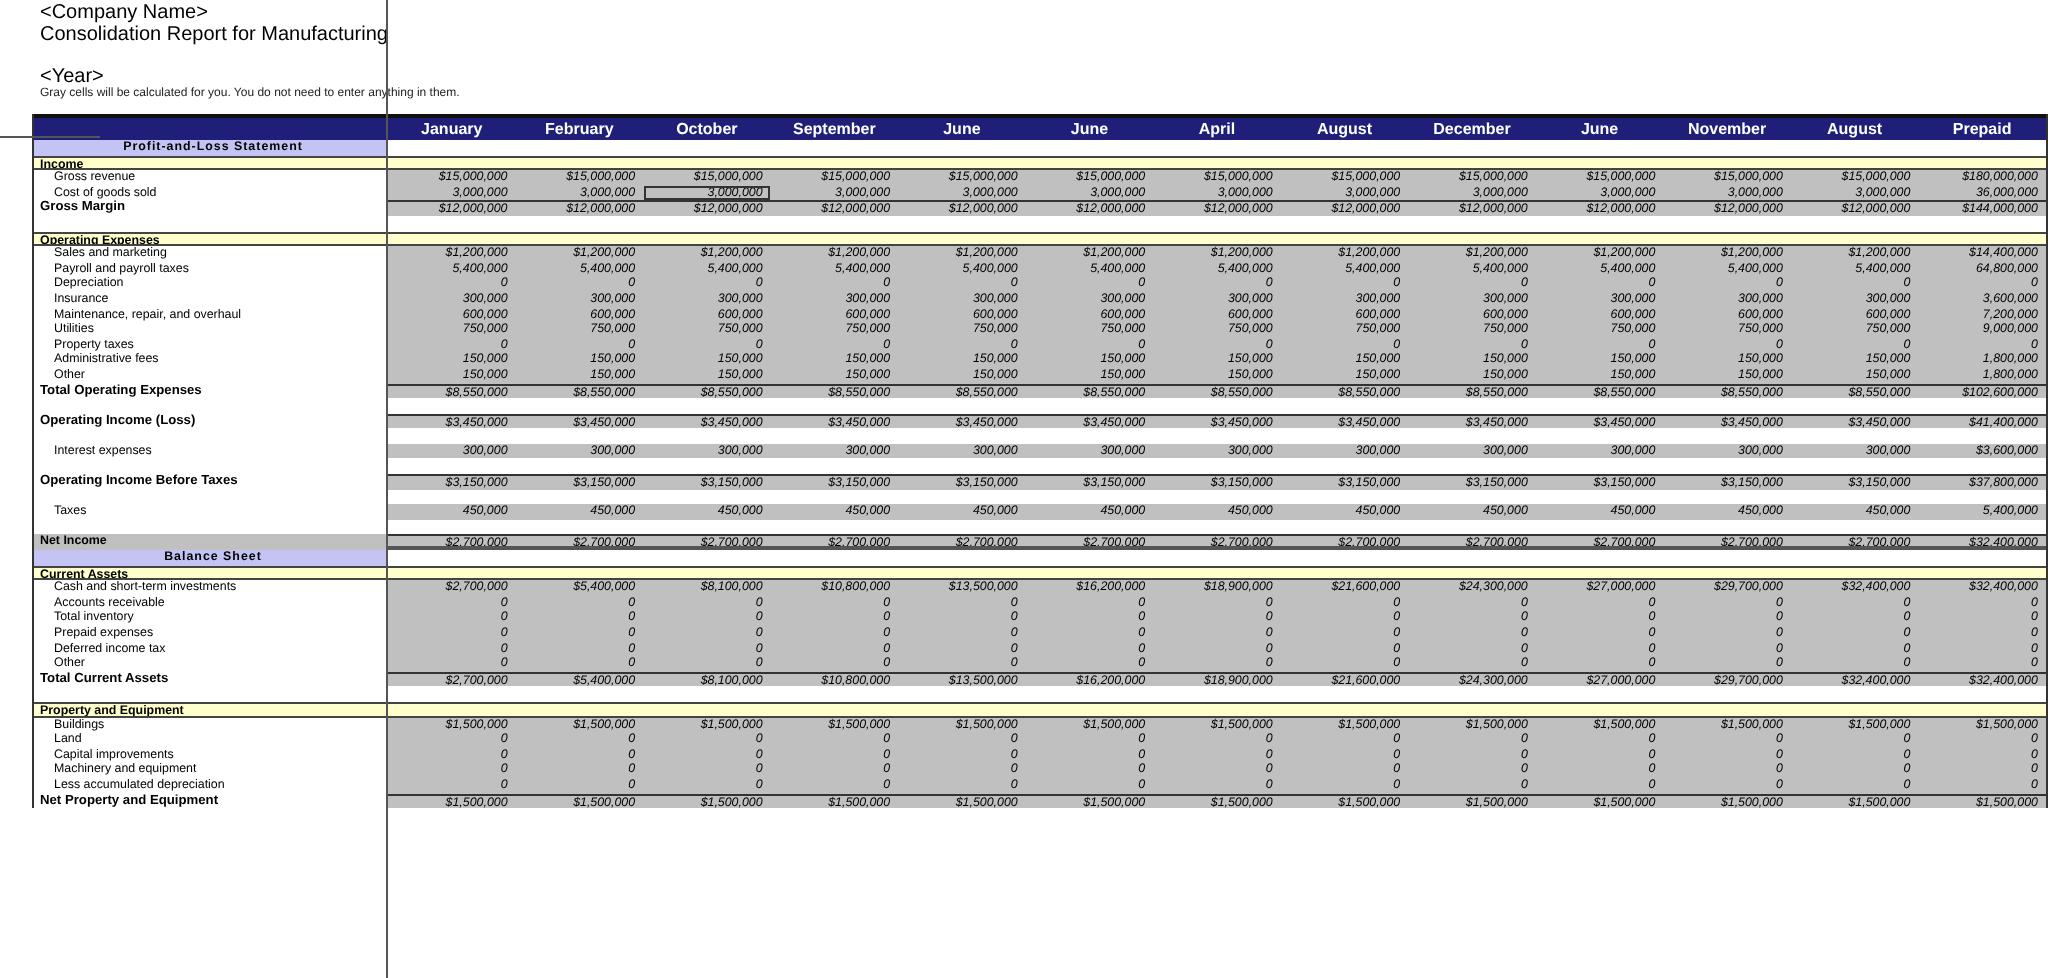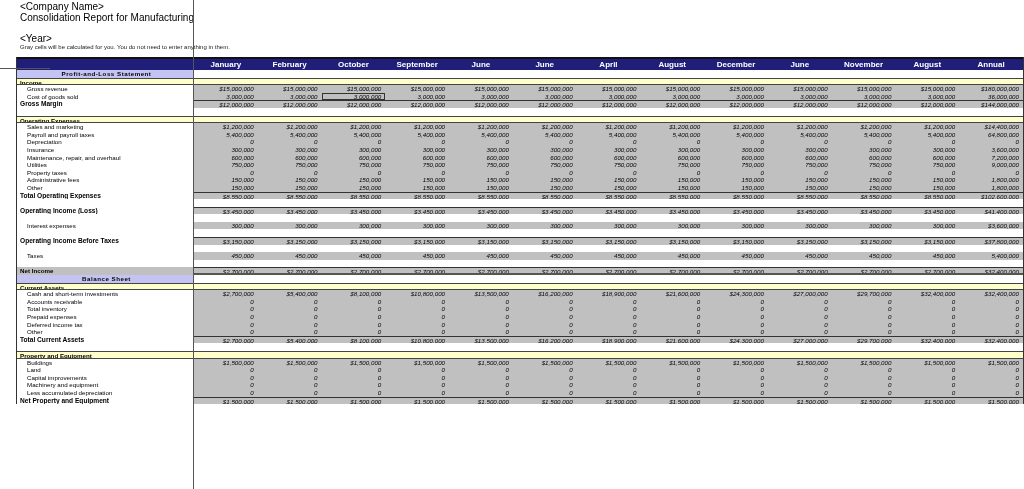--- a/index.html
+++ b/index.html
@@ -46,21 +46,21 @@
         <div class="c">October</div>
         <div class="c">September</div>
         <div class="c">June</div>
         <div class="c">June</div>
         <div class="c">April</div>
         <div class="c">August</div>
         <div class="c">December</div>
         <div class="c">June</div>
         <div class="c">November</div>
         <div class="c">August</div>
-        <div class="c">Annual</div>
+        <div class="c">Prepaid</div>
       </div>
     </div>
     <div class="row title">
       <div class="lbl">Profit-and-Loss Statement</div>
       <div class="cells">
         <div class="c"></div>
         <div class="c"></div>
         <div class="c"></div>
         <div class="c"></div>
         <div class="c"></div>

